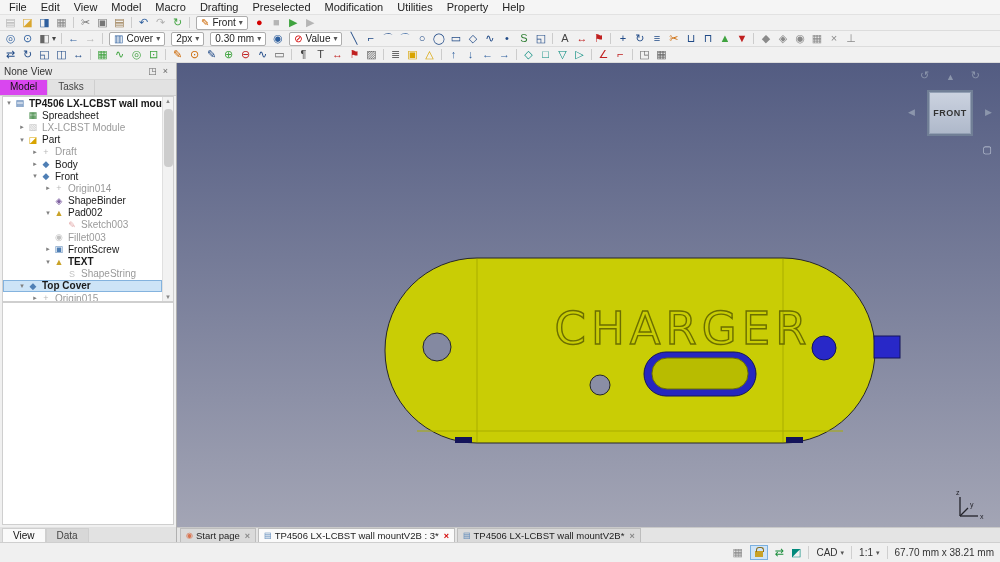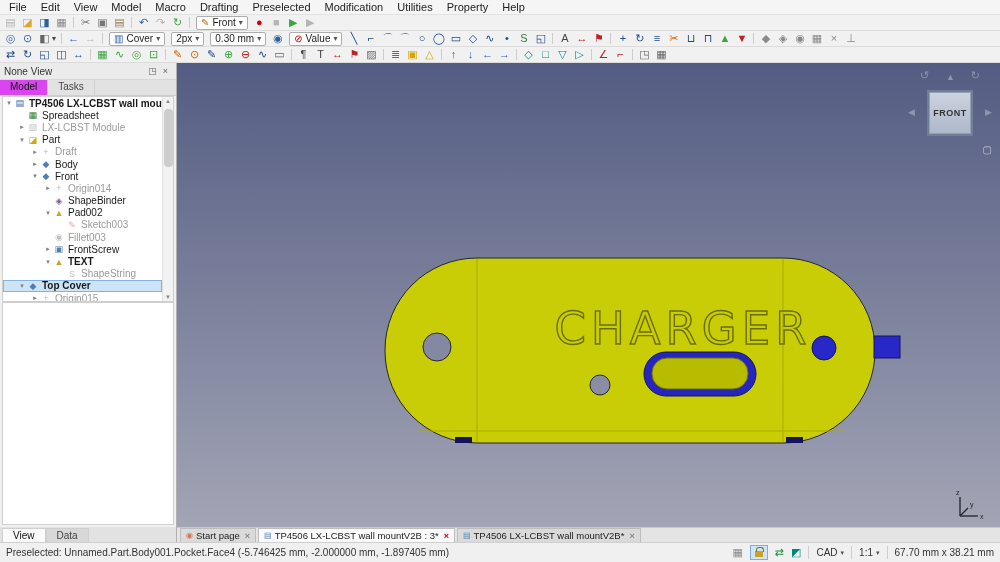--- a/index.html
+++ b/index.html
@@ -599,21 +599,20 @@
             <span class="doc-tab-icon" style="color: rgb(79, 127, 181);">▤</span>
             <span class="doc-tab-label">TP4506 LX-LCBST wall mountV2B*</span>
             <span class="doc-tab-close" style="color: rgb(136, 136, 136);">×</span>
           </div>
 
       </div>
     </div>
   </div>
 
   <div class="statusbar">
-    <span class="status-message">Preselected: Unnamed.Part.Body001.Pocket.Face4 (-5.746425 mm, -2.000000 mm, -1.897405 mm)</span>
     <span class="status-right">
       <span class="status-icon grid">▦</span>
       <span class="lock-btn">
           <span class="lock-glyph"></span>
         </span>
       <span class="status-icon sync">⇄</span>
       <span class="status-icon cube">◩</span>
       <span class="status-sep"></span>
       <span class="status-combo">
         <span>CAD</span>

